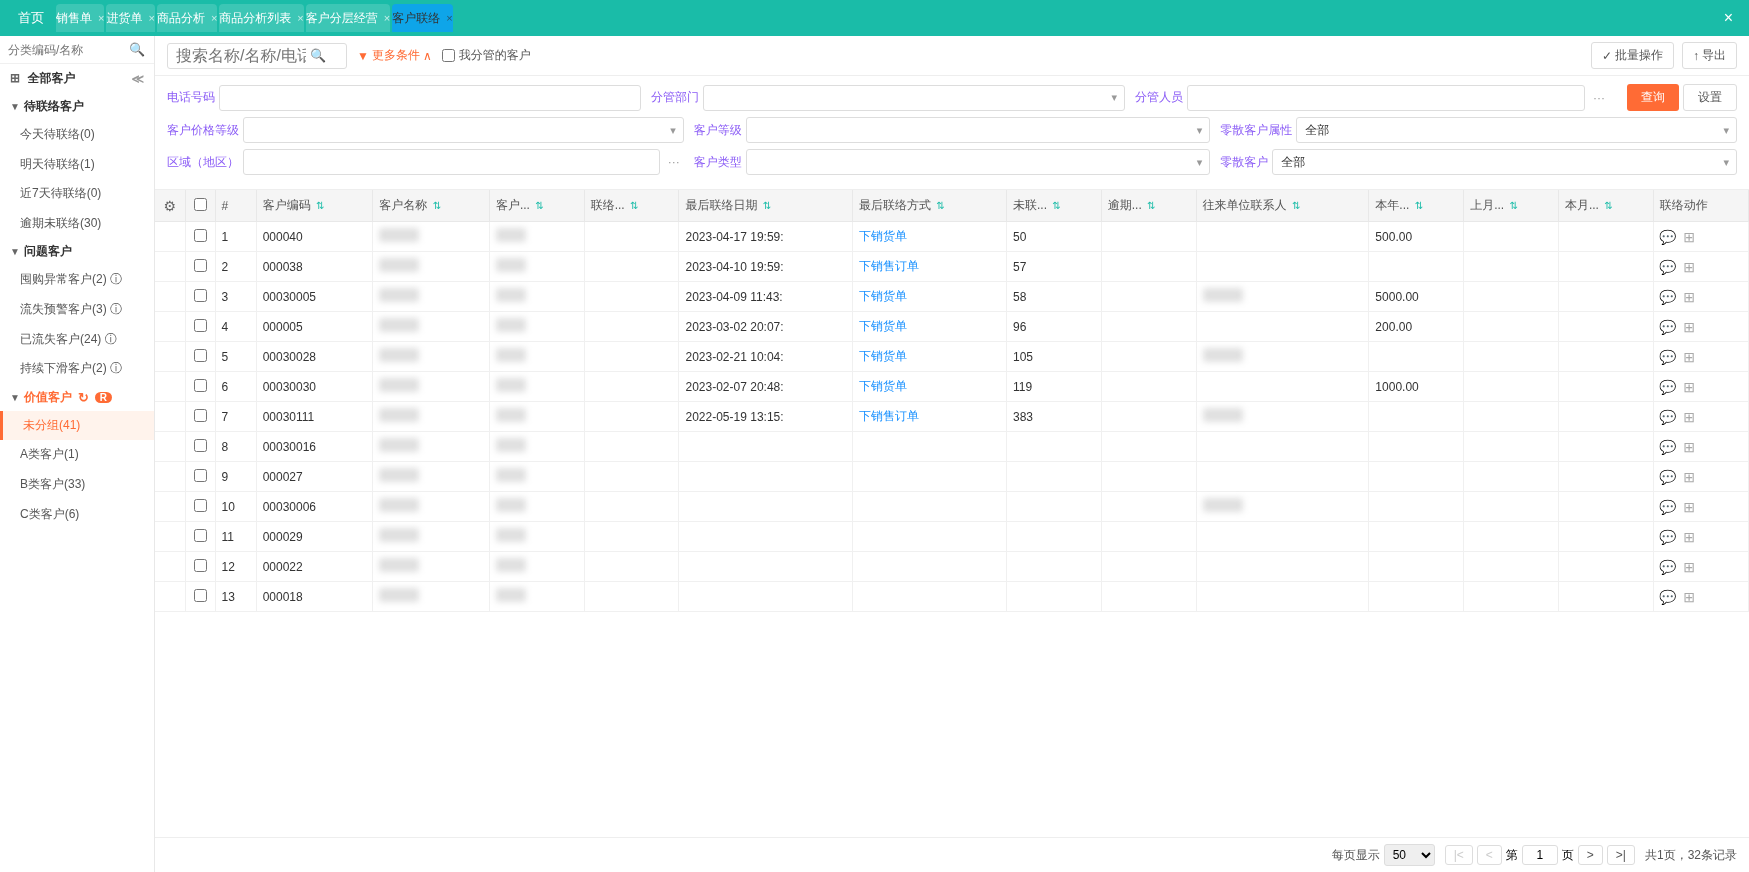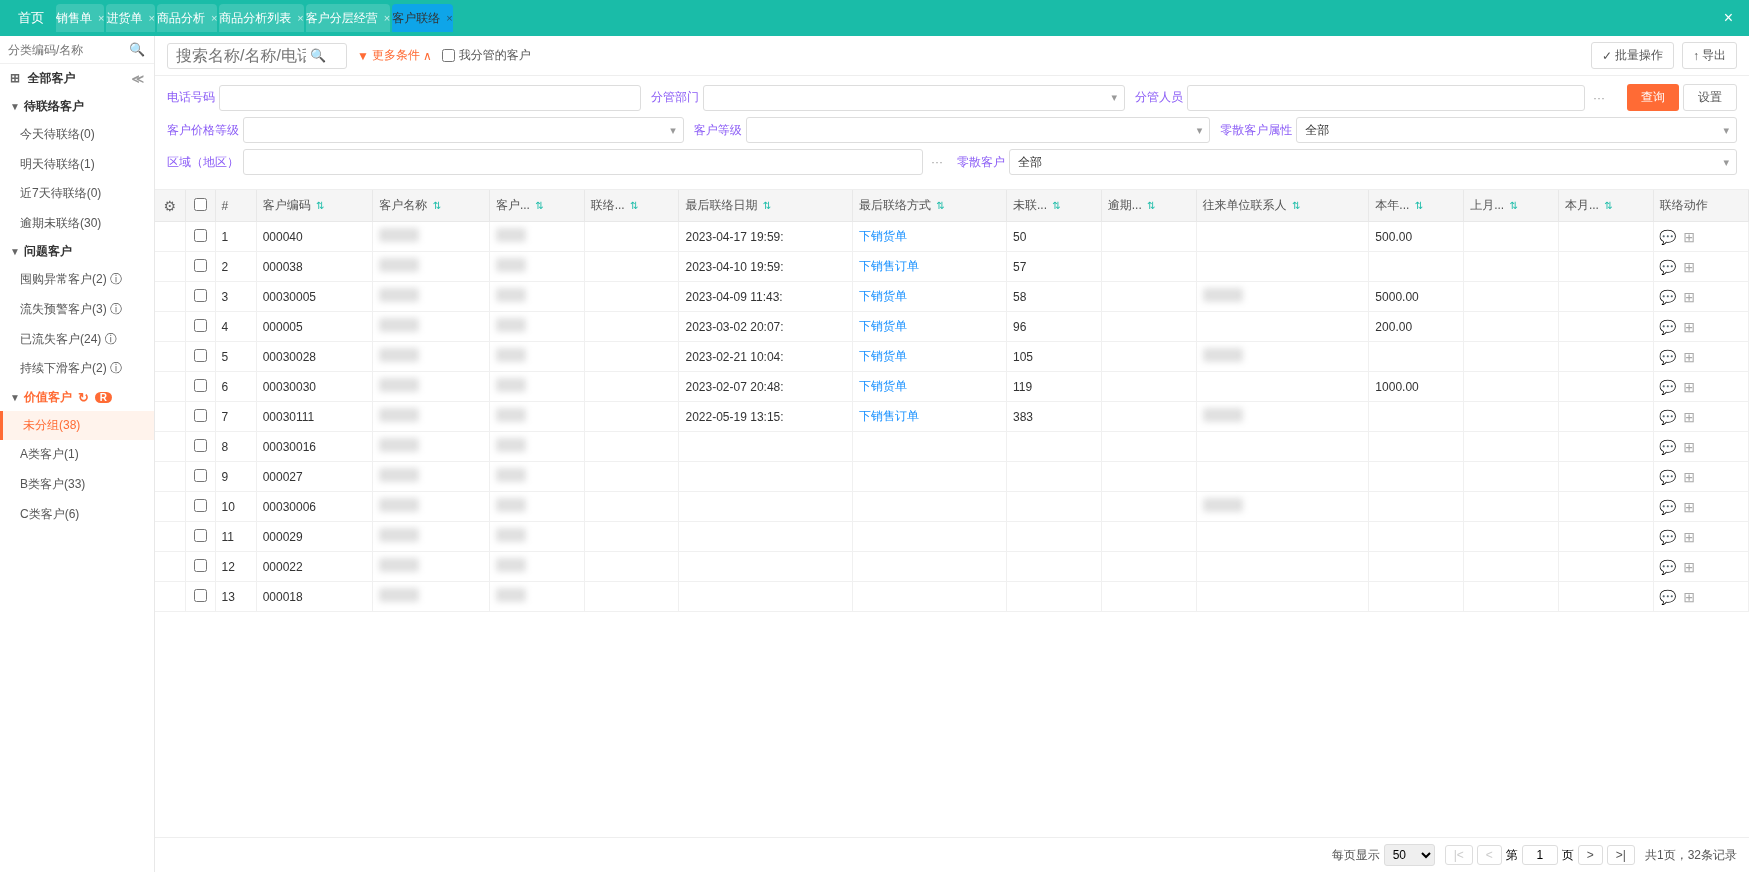--- a/index.html
+++ b/index.html
@@ -451,21 +451,21 @@
     <div class="sidebar-item">流失预警客户(3) ⓘ</div>
     <div class="sidebar-item">已流失客户(24) ⓘ</div>
     <div class="sidebar-item">持续下滑客户(2) ⓘ</div>
 
     <div class="sidebar-group-title" style="color:#ff6b35;">
       <span class="arrow">▼</span>
       <span>价值客户</span>
       <span class="tag-refresh">↻</span>
       <span class="tag-orange">R</span>
     </div>
-    <div class="sidebar-item active">未分组(38)</div>
+    <div class="sidebar-item active">未分组(41)</div>
     <div class="sidebar-item">A类客户(1)</div>
     <div class="sidebar-item">B类客户(33)</div>
     <div class="sidebar-item">C类客户(6)</div>
   </div>
 
   <div class="content-area">
 
     <div class="filter-bar">
       <div class="filter-search-input">
         <input type="text" placeholder="搜索名称/名称/电话" style="">
@@ -540,20 +540,26 @@
       </div>
 
 
       <div class="filter-row">
         <div class="filter-row-item">
           <label class="filter-inline-label">区域（地区）</label>
           <input class="filter-input" style="flex: 2 1 0%;" type="text">
           <span class="filter-dots">···</span>
         </div>
         <div class="filter-row-item">
+          <label class="filter-inline-label">客户类型</label>
+          <div class="select-wrapper" style="flex:2;">
+            <select></select>
+          </div>
+        </div>
+        <div class="filter-row-item">
           <label class="filter-inline-label">零散客户</label>
           <div class="select-wrapper" style="flex:2;">
             <select>
               <option>全部</option>
             </select>
           </div>
         </div>
       </div>
     </div>
 

